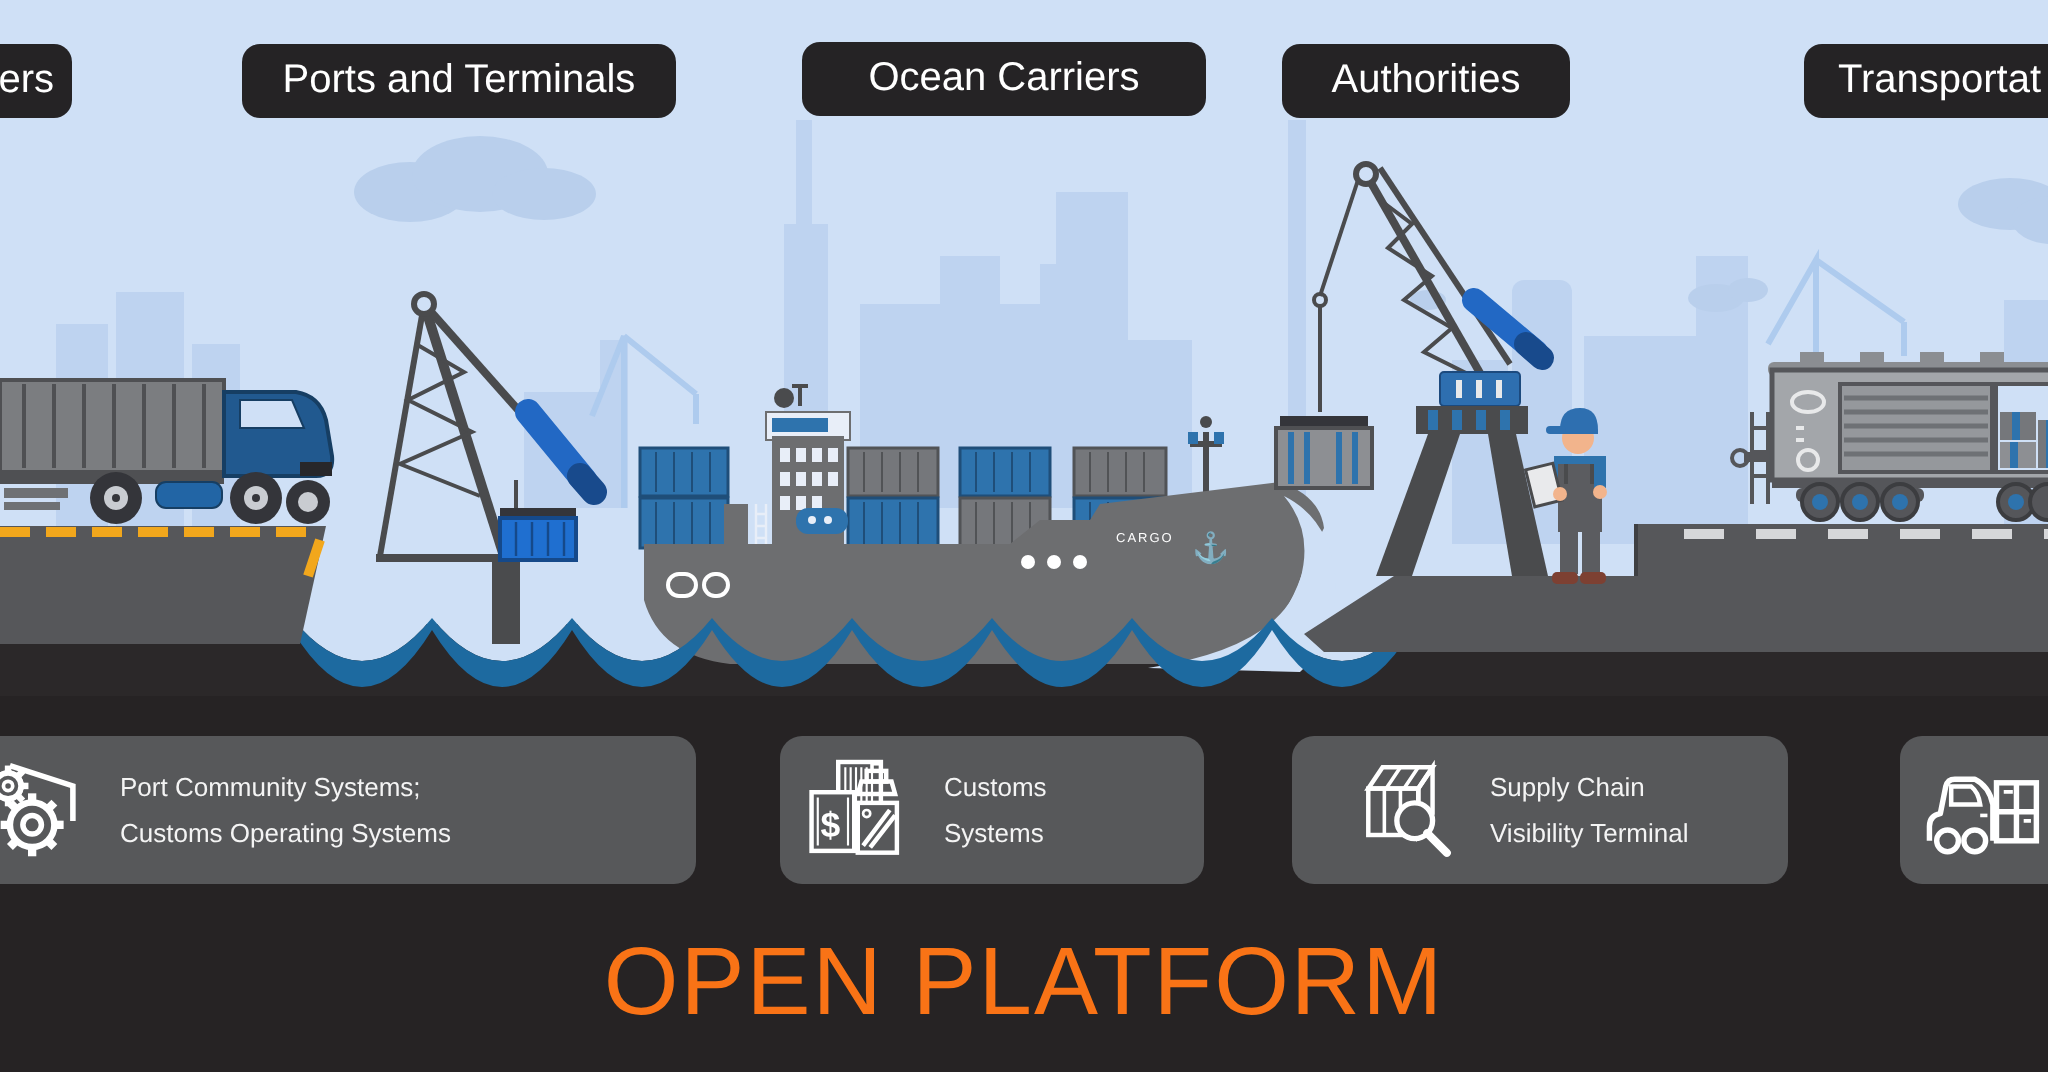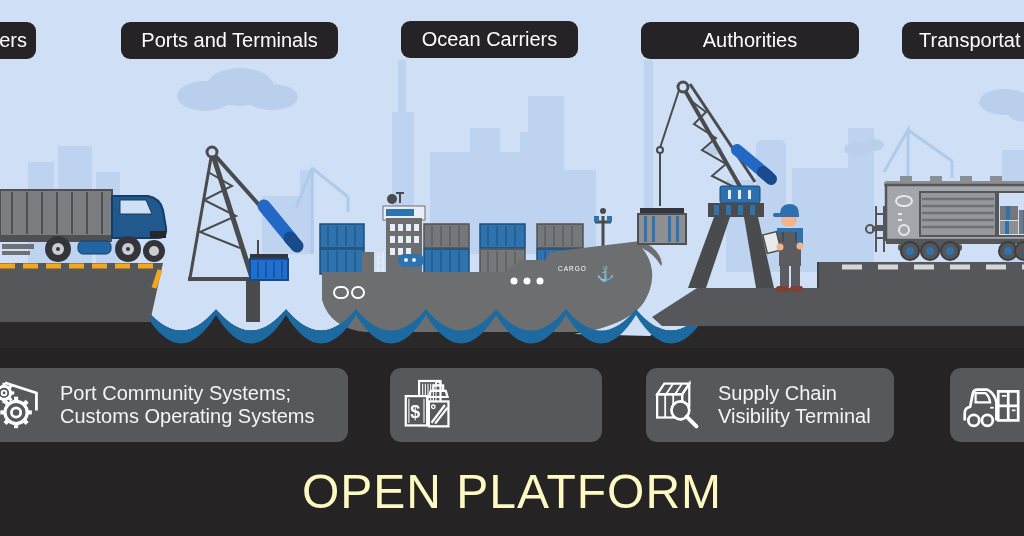--- a/index.html
+++ b/index.html
@@ -7,23 +7,23 @@
          background:#262324;font-family:"Liberation Sans",sans-serif;}
   .scene{position:absolute;left:0;top:0;}
   .pill{position:absolute;background:#252325;color:#fff;font-size:20px;height:37px;
         border-radius:9px;display:flex;align-items:center;justify-content:center;
         box-sizing:border-box;white-space:nowrap;}
   .pill.cut-left{justify-content:flex-end;padding-right:9px;}
   .pill.cut-right{justify-content:flex-start;padding-left:17px;}
   .sysbox{position:absolute;top:368px;height:74px;background:#57585a;border-radius:11px;
           color:#f4f4f4;display:flex;align-items:center;box-sizing:border-box;}
   .sysbox .box-icon{flex:0 0 auto;display:flex;align-items:center;justify-content:center;}
-  .sysbox .lines{font-size:20px;line-height:23px;white-space:nowrap;}
+  .sysbox .lines{font-size:13px;line-height:23px;white-space:nowrap;}
   .banner{position:absolute;left:0;right:0;top:462px;height:60px;line-height:60px;
-          text-align:center;color:#fef9c3;font-size:48px;letter-spacing:1px;}
+          text-align:center;color:#f97316;font-size:48px;letter-spacing:1px;}
   svg text{font-family:"Liberation Sans",sans-serif;}
 </style>
 </head>
 <body>
 
 <div class="stage">
 
   <svg class="scene" width="1024" height="348" viewBox="0 0 1024 348">
 
     <rect x="0" y="0" width="1024" height="348" fill="#cfe0f6"></rect>
@@ -301,22 +301,22 @@
       <circle cx="800" cy="246" r="3.5" fill="#f2b48c"></circle>
       <rect x="780" y="266" width="9" height="21" fill="#5b5c60"></rect>
       <rect x="791" y="266" width="9" height="21" fill="#5b5c60"></rect>
       <rect x="776" y="286" width="13" height="6" rx="2.5" fill="#7d4032"></rect>
       <rect x="790" y="286" width="13" height="6" rx="2.5" fill="#7d4032"></rect>
     </g>
   </svg>
 
   <div class="pill cut-left" style="left:-86px;top:22px;width:122px;">ers</div>
   <div class="pill" style="left:121px;top:22px;width:217px;">Ports and Terminals</div>
-  <div class="pill" style="left:401px;top:21px;width:177px;">Ocean Carriers</div>
-  <div class="pill" style="left:641px;top:22px;width:218px;text-align:center;">Authorities</div>
+  <div class="pill" style="left:401px;top:21px;width:202px;">Ocean Carriers</div>
+  <div class="pill" style="left:641px;top:22px;width:144px;text-align:center;">Authorities</div>
   <div class="pill cut-right" style="left:902px;top:22px;width:190px;">Transportat</div>
 
   <div class="sysbox" style="left:-26px;width:374px;padding-left:18px;">
     <span class="box-icon">
       <svg width="50" height="52" viewBox="0 0 54 56" fill="none" stroke="#fff">
         <polyline points="14,4 48,15 48,34" stroke-width="3"></polyline>
         <circle cx="13" cy="15" r="7" stroke-width="3"></circle>
         <g stroke-width="3.5">
           <line x1="13" y1="15" x2="24" y2="15"></line>
             <line x1="13" y1="15" x2="21" y2="23"></line>
@@ -358,23 +358,27 @@
         <path d="M5.5,22 v27 M22.5,22 v27" stroke-width="1.2"></path>
         <text x="7" y="44" font-size="20" font-weight="bold" fill="#fff" stroke="none">$</text>
         <rect x="36" y="3" width="5" height="4" stroke-width="2"></rect>
         <rect x="33" y="7" width="11" height="6" stroke-width="2.5"></rect>
         <path d="M30,13 h17 l2,7 h-21 Z" stroke-width="2.5"></path>
         <rect x="28" y="25" width="22" height="28" fill="#57585a" stroke-width="2.5"></rect>
         <circle cx="33" cy="31" r="2" stroke-width="1.5"></circle>
         <path d="M31,49 L46,29 M35,50 L49,32" stroke-width="2.5"></path>
       </svg>
     </span>
+    <span class="lines" style="margin-left:20px;">
+      <div>Customs</div>
+      <div>Systems</div>
+    </span>
   </div>
 
-  <div class="sysbox" style="left:646px;width:248px;padding-left:4px;">
+  <div class="sysbox" style="left:646px;width:248px;padding-left:31px;">
     <span class="box-icon">
       <svg width="50" height="50" viewBox="0 0 56 56" fill="none" stroke="#fff">
         <polygon points="8,16 16,4 44,4 36,16" stroke-width="2.5"></polygon>
         <path d="M18,16 L26,4 M28,16 L36,4" stroke-width="2"></path>
         <rect x="8" y="16" width="28" height="26" stroke-width="2.5"></rect>
         <polygon points="36,16 44,4 44,30 36,42" stroke-width="2.5"></polygon>
         <path d="M17,16 v26 M26,16 v26" stroke-width="2"></path>
         <circle cx="34" cy="34" r="10" fill="#57585a" stroke-width="3"></circle>
         <line x1="41" y1="41" x2="52" y2="52" stroke-width="4.5" stroke-linecap="round"></line>
       </svg>

